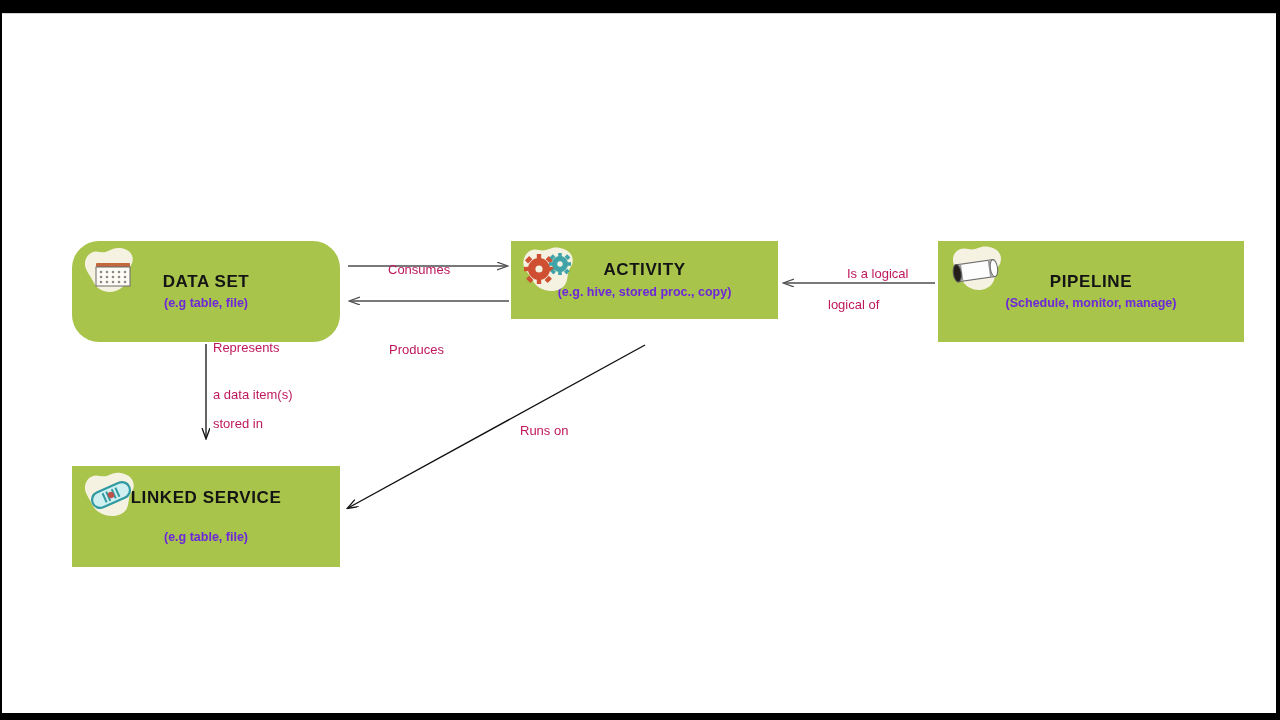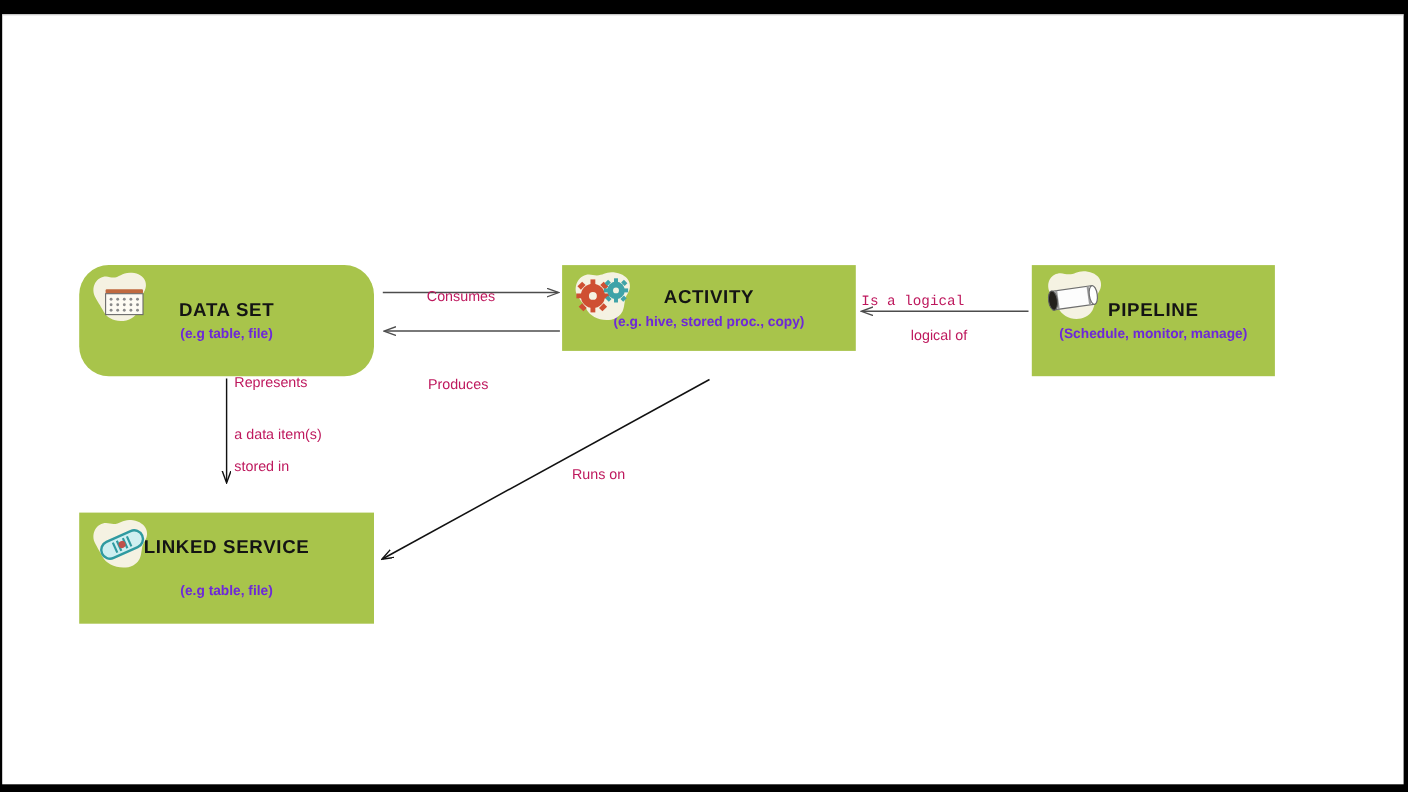--- a/index.html
+++ b/index.html
@@ -77,21 +77,21 @@
   .node-icon {
     position: absolute;
     left: 8px;
     top: 2px;
     width: 62px;
     height: 54px;
   }
 
   #node-dataset      { left: 70px;  top: 227px; width: 268px; height: 101px; border-radius: 27px; }
   #node-activity     { left: 509px; top: 227px; width: 267px; height: 78px; }
-  #node-pipeline     { left: 936px; top: 227px; width: 221px; height: 101px; }
+  #node-pipeline     { left: 936px; top: 227px; width: 306px; height: 101px; }
   #node-linkedservice{ left: 70px;  top: 452px; width: 268px; height: 101px; gap: 17px; }
 
   
   #wires {
     position: absolute;
     left: 0; top: 0;
     width: 1274px;
     height: 699px;
     pointer-events: none;
   }
@@ -99,21 +99,21 @@
   
   .edge-label {
     position: absolute;
     font-size: 13px;
     color: #be185d;
     white-space: nowrap;
     font-family: "Liberation Sans", sans-serif;
   }
   #label-consumes   { left: 386px; top: 248px; }
   #label-produces   { left: 387px; top: 328px; }
-  #label-logical-1  { left: 781px; top: 252px; font-family: Liberation Mono, monospace; }
+  #label-logical-1  { left: 845px; top: 252px; }
   #label-logical-2  { left: 826px; top: 283px; }
   #label-runs-on    { left: 518px; top: 409px; }
   #label-represents-1 { left: 211px; top: 326px; }
   #label-represents-2 { left: 211px; top: 373px; }
   #label-represents-3 { left: 211px; top: 402px; }
 </style>
 </head>
 <body>
 
 <div id="screen">

